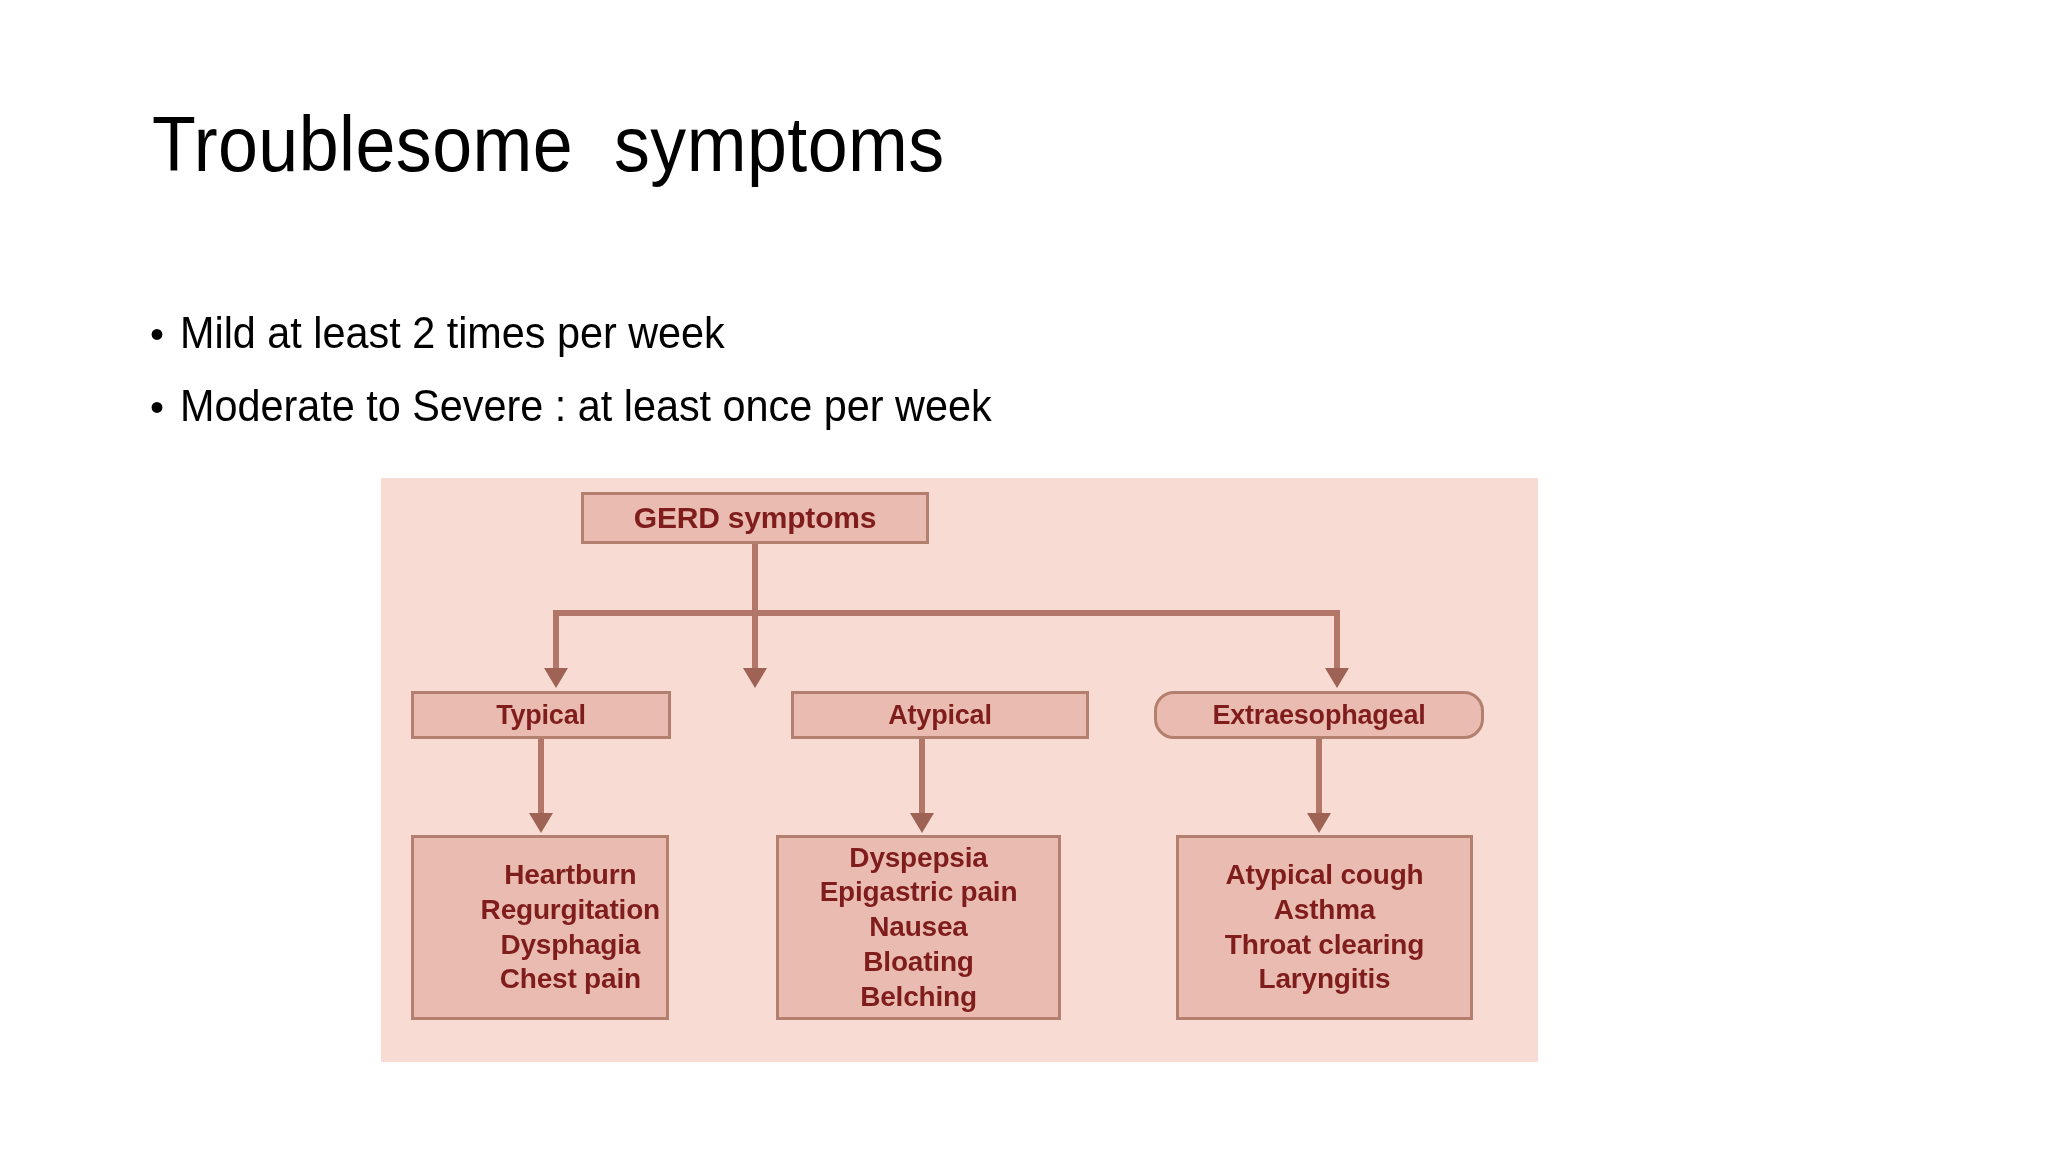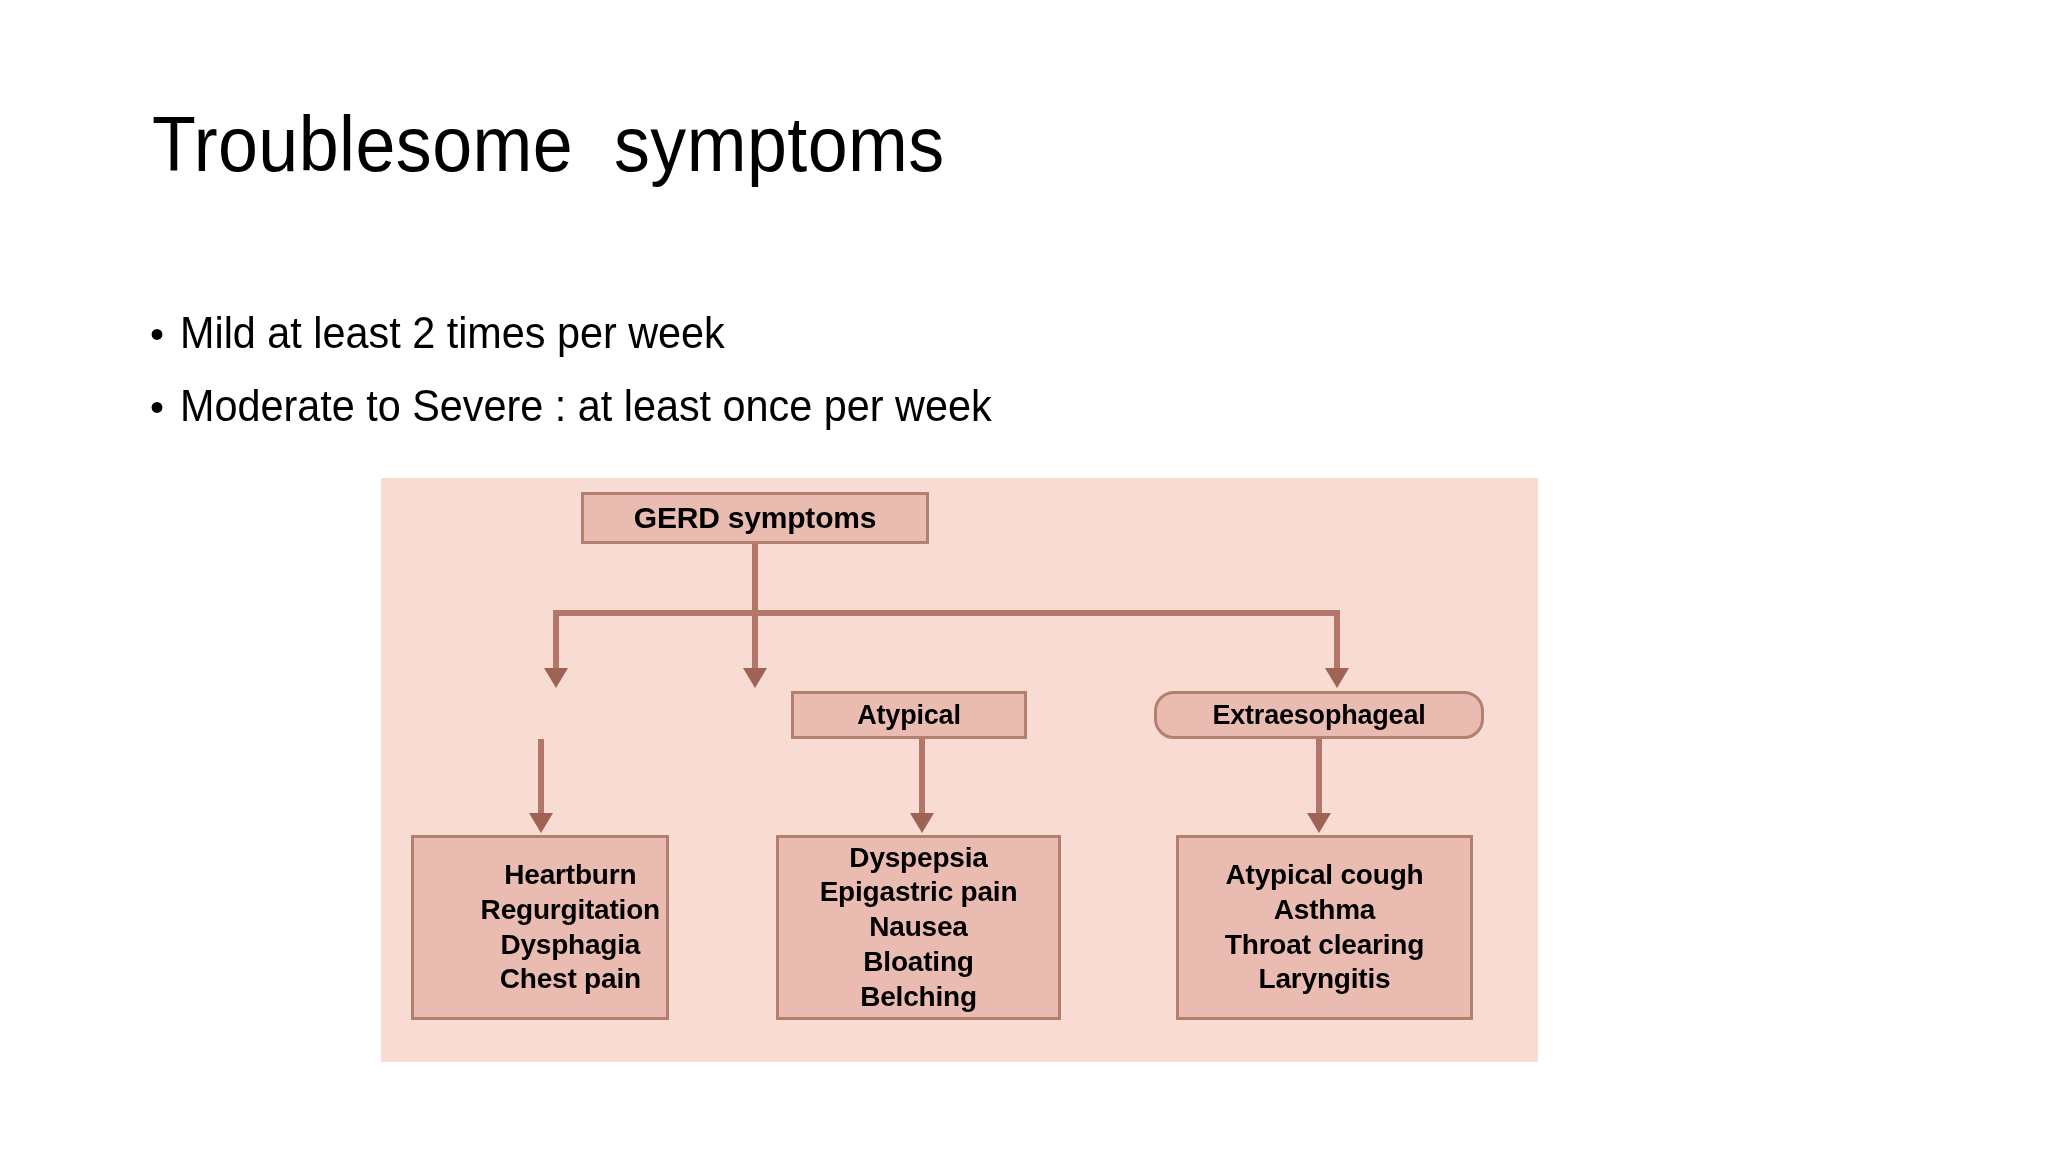--- a/index.html
+++ b/index.html
@@ -73,21 +73,21 @@
     width: 1157px;
     height: 584px;
     background: #f8dcd3;
   }
 
   .node {
     position: absolute;
     box-sizing: border-box;
     background: #eabcb1;
     border: 3px solid #b3806f;
-    color: #000000;
+    color: #7f1d1d;
     display: flex;
     align-items: center;
     justify-content: center;
     text-align: center;
     font-family: "Liberation Sans", sans-serif;
     font-weight: 700;
     letter-spacing: -0.2px;
   }
 
   .node-top {
@@ -97,21 +97,21 @@
     height: 52px;
     font-size: 30px;
   }
 
   .node-mid {
     height: 48px;
     font-size: 27px;
     top: 213px;
   }
   .node-mid.typical        { left: 30px;  width: 260px; }
-  .node-mid.atypical       { left: 410px; width: 236px; }
+  .node-mid.atypical       { left: 410px; width: 298px; }
   .node-mid.extraesoph     { left: 773px; width: 330px; border-radius: 20px; }
 
   .node-leaf {
     top: 357px;
     height: 185px;
     font-size: 28px;
     align-items: center;
     line-height: 1.24;
     padding: 4px 6px;
   }
@@ -188,20 +188,21 @@
 
     <div class="conn v-line" id="branch-left"></div>
     <div class="arrow-head ah-branch-left"></div>
 
     <div class="conn v-line" id="branch-mid"></div>
     <div class="arrow-head ah-branch-mid"></div>
 
     <div class="conn v-line" id="branch-right"></div>
     <div class="arrow-head ah-branch-right"></div>
 
+    <div class="node node-mid typical">Typical</div>
 
     <div class="node node-mid atypical">Atypical</div>
 
     <div class="node node-mid extraesoph">Extraesophageal</div>
 
     <div class="conn v-line" id="stem-left"></div>
     <div class="arrow-head ah-stem-left"></div>
 
     <div class="conn v-line" id="stem-mid"></div>
     <div class="arrow-head ah-stem-mid"></div>

